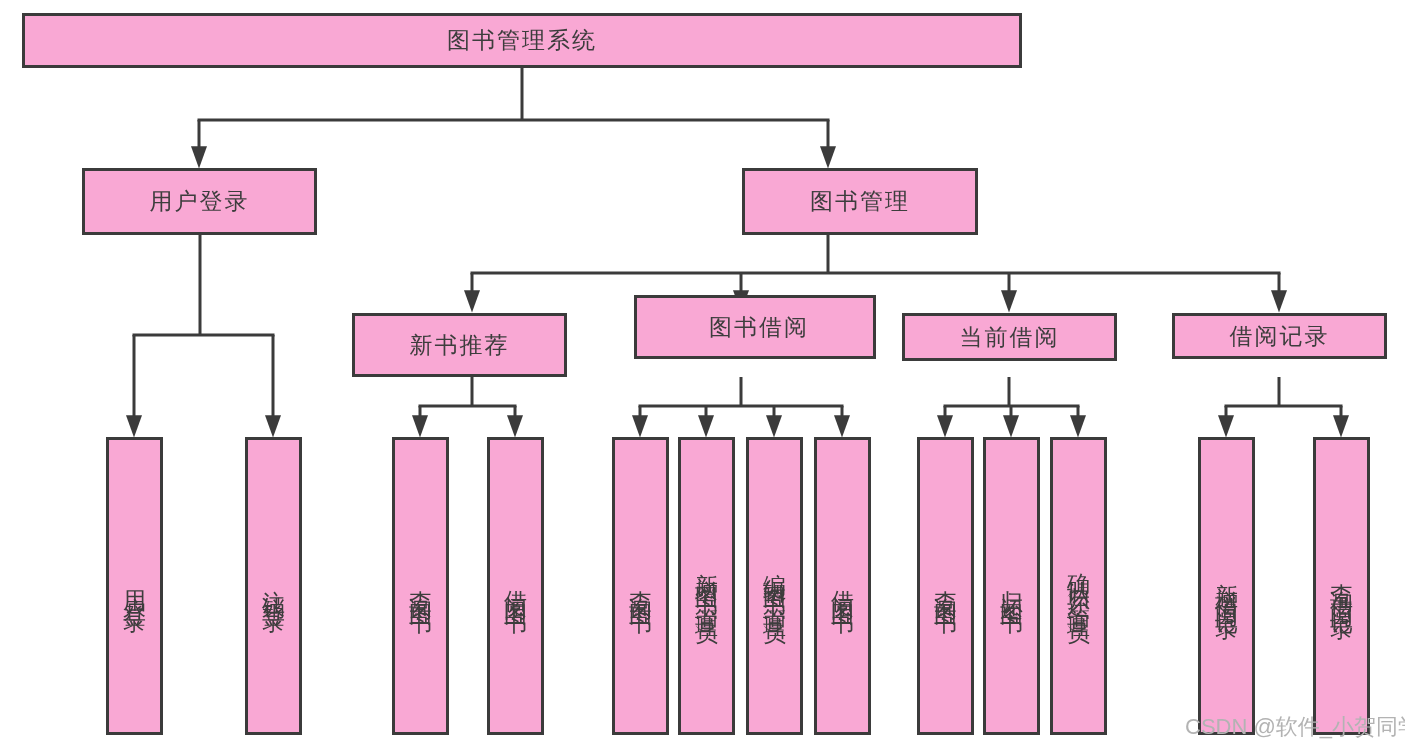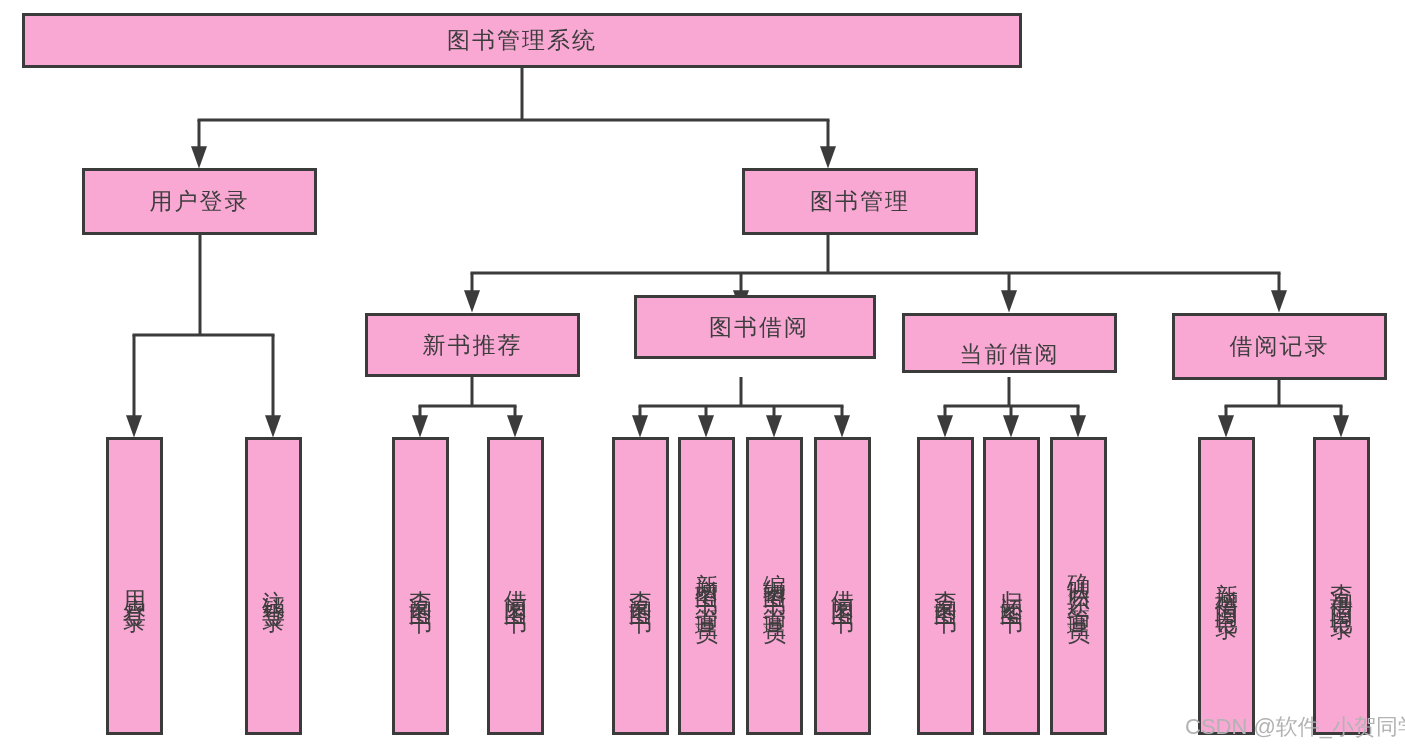--- a/index.html
+++ b/index.html
@@ -114,30 +114,30 @@
     <span>图书管理系统</span>
   </div>
 
   <div class="box h" style="left:82px; top:168px; width:235px; height:67px;">
     <span>用户登录</span>
   </div>
   <div class="box h" style="left:742px; top:168px; width:236px; height:67px;">
     <span>图书管理</span>
   </div>
 
-  <div class="box h" style="left:365px; top:313px; width:215px; height:64px;">
+  <div class="box h" style="left:352px; top:313px; width:215px; height:64px;">
     <span>新书推荐</span>
   </div>
   <div class="box h" style="left:634px; top:295px; width:242px; height:64px;padding-left:8px;">
     <span>图书借阅</span>
   </div>
-  <div class="box h" style="left:902px; top:313px; width:215px; height:60px;align-items:flex-end;">
+  <div class="box h" style="left:902px; top:313px; width:215px; height:48px;">
     <span>当前借阅</span>
   </div>
-  <div class="box h" style="left:1172px; top:313px; width:215px; height:67px;">
+  <div class="box h" style="left:1172px; top:313px; width:215px; height:46px;">
     <span>借阅记录</span>
   </div>
 
   <div class="box v" style="left:106px;">
     <span>用户登录</span>
   </div>
   <div class="box v" style="left:245px;">
     <span>注销登录</span>
   </div>
 

